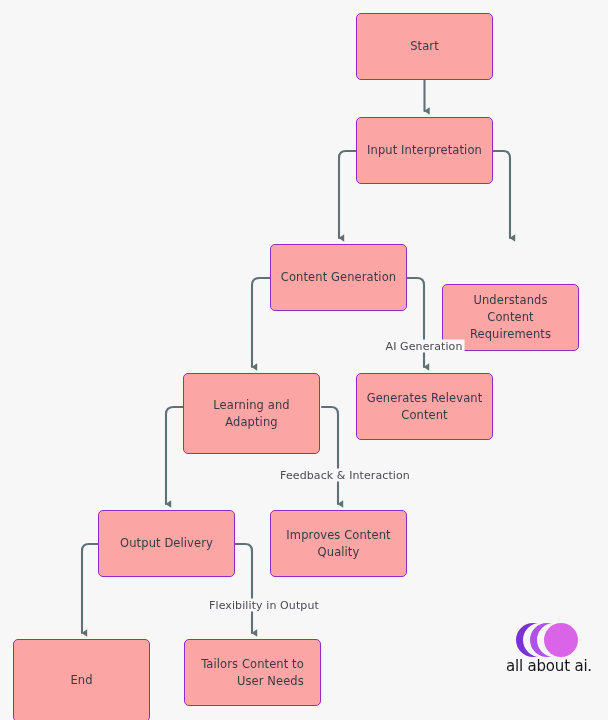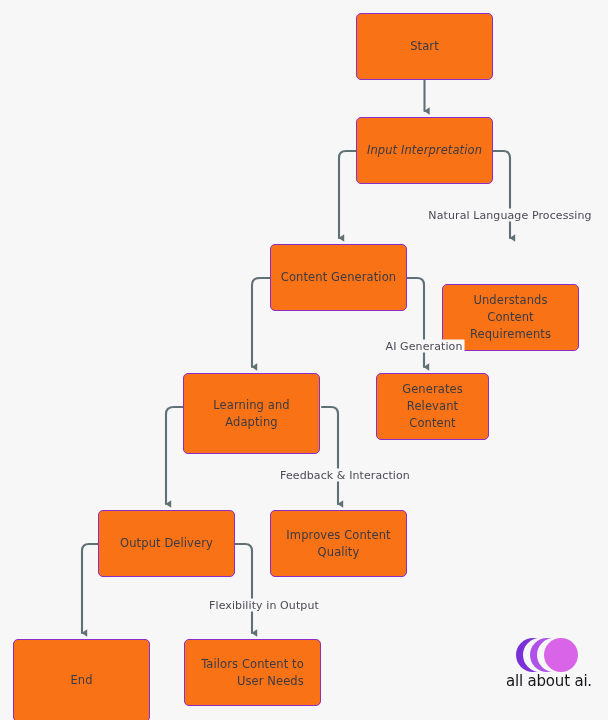--- a/index.html
+++ b/index.html
@@ -18,21 +18,21 @@
   }
   svg.edges {
     position: absolute;
     left: 0; top: 0;
     width: 608px;
     height: 720px;
     pointer-events: none;
   }
   .node {
     position: absolute;
-    background: #f97316;
+    background: #fca5a5;
     border: 1.6px solid #8b2ec9;
     border-radius: 5px;
     display: flex;
     align-items: center;
     justify-content: center;
     text-align: center;
     color: #3b3a44;
     font-size: 11.5px;
     line-height: 1.45;
     letter-spacing: 0.1px;
@@ -45,21 +45,21 @@
     font-size: 11px;
     letter-spacing: 0.1px;
     white-space: nowrap;
     transform: translate(-50%, -50%);
     background: #f7f7f7;
     padding: 0 2px;
   }
   #logo {
     position: absolute;
     left: 497px;
-    top: 636px;
+    top: 621px;
     width: 104px;
     height: 62px;
   }
   #logo .marks {
     position: relative;
     height: 36px;
     width: 104px;
   }
   #logo .logo-text {
     position: absolute;
@@ -118,44 +118,43 @@
       <path d="M183,407 L174,407 Q166,407 166,414 L166,504"></path>
 
       <path d="M235,544 L245,544 Q252,544 252,551 L252,633"></path>
 
       <path d="M98,544 L89,544 Q82,544 82,551 L82,633"></path>
     </g>
   </svg>
 
   <div class="node" style="left:356px;top:13px;width:137px;height:67px;">Start</div>
 
-  <div class="node" style="left:356px;top:117px;width:137px;height:67px;font-style:italic;">Input Interpretation</div>
+  <div class="node" style="left:356px;top:117px;width:137px;height:67px;">Input Interpretation</div>
 
   <div class="node" style="left:442px;top:244px;width:137px;height:67px;margin-top:40px;">Understands Content
 Requirements</div>
 
   <div class="node" style="left:270px;top:244px;width:137px;height:67px;">Content Generation</div>
 
-  <div class="node" style="left:356px;top:373px;width:113px;height:67px;margin-left:20px;">Generates Relevant
+  <div class="node" style="left:356px;top:373px;width:137px;height:67px;">Generates Relevant
 Content</div>
 
   <div class="node" style="left:183px;top:373px;width:137px;height:81px;">Learning and
 Adapting</div>
 
   <div class="node" style="left:270px;top:510px;width:137px;height:67px;">Improves Content
 Quality</div>
 
   <div class="node" style="left:98px;top:510px;width:137px;height:67px;text-align:right;">Output Delivery</div>
 
   <div class="node" style="left:184px;top:639px;width:137px;height:67px;text-align:right;">Tailors Content to
 User Needs</div>
 
   <div class="node" style="left:13px;top:639px;width:137px;height:83px;">End</div>
 
-  <div class="edge-label" style="left:510px;top:215px;">Natural Language Processing</div>
 
   <div class="edge-label" style="left:424px;top:346px;">AI Generation</div>
 
   <div class="edge-label" style="left:338px;top:475px;margin-left:7px;">Feedback &amp; Interaction</div>
 
   <div class="edge-label" style="left:252px;top:605px;margin-left:12px;">Flexibility in Output</div>
 
   <div id="logo">
     <div class="marks">
       <div class="mark" id="mark-a"></div>

